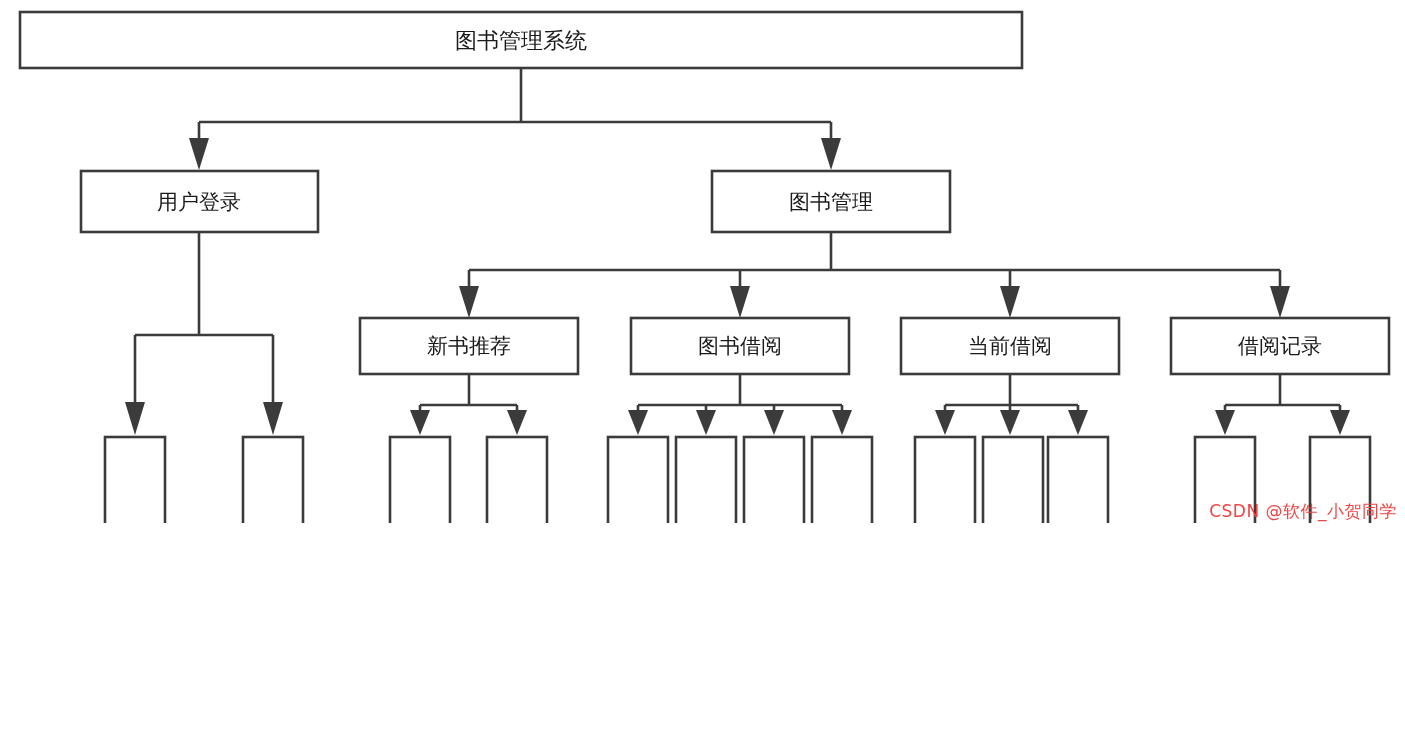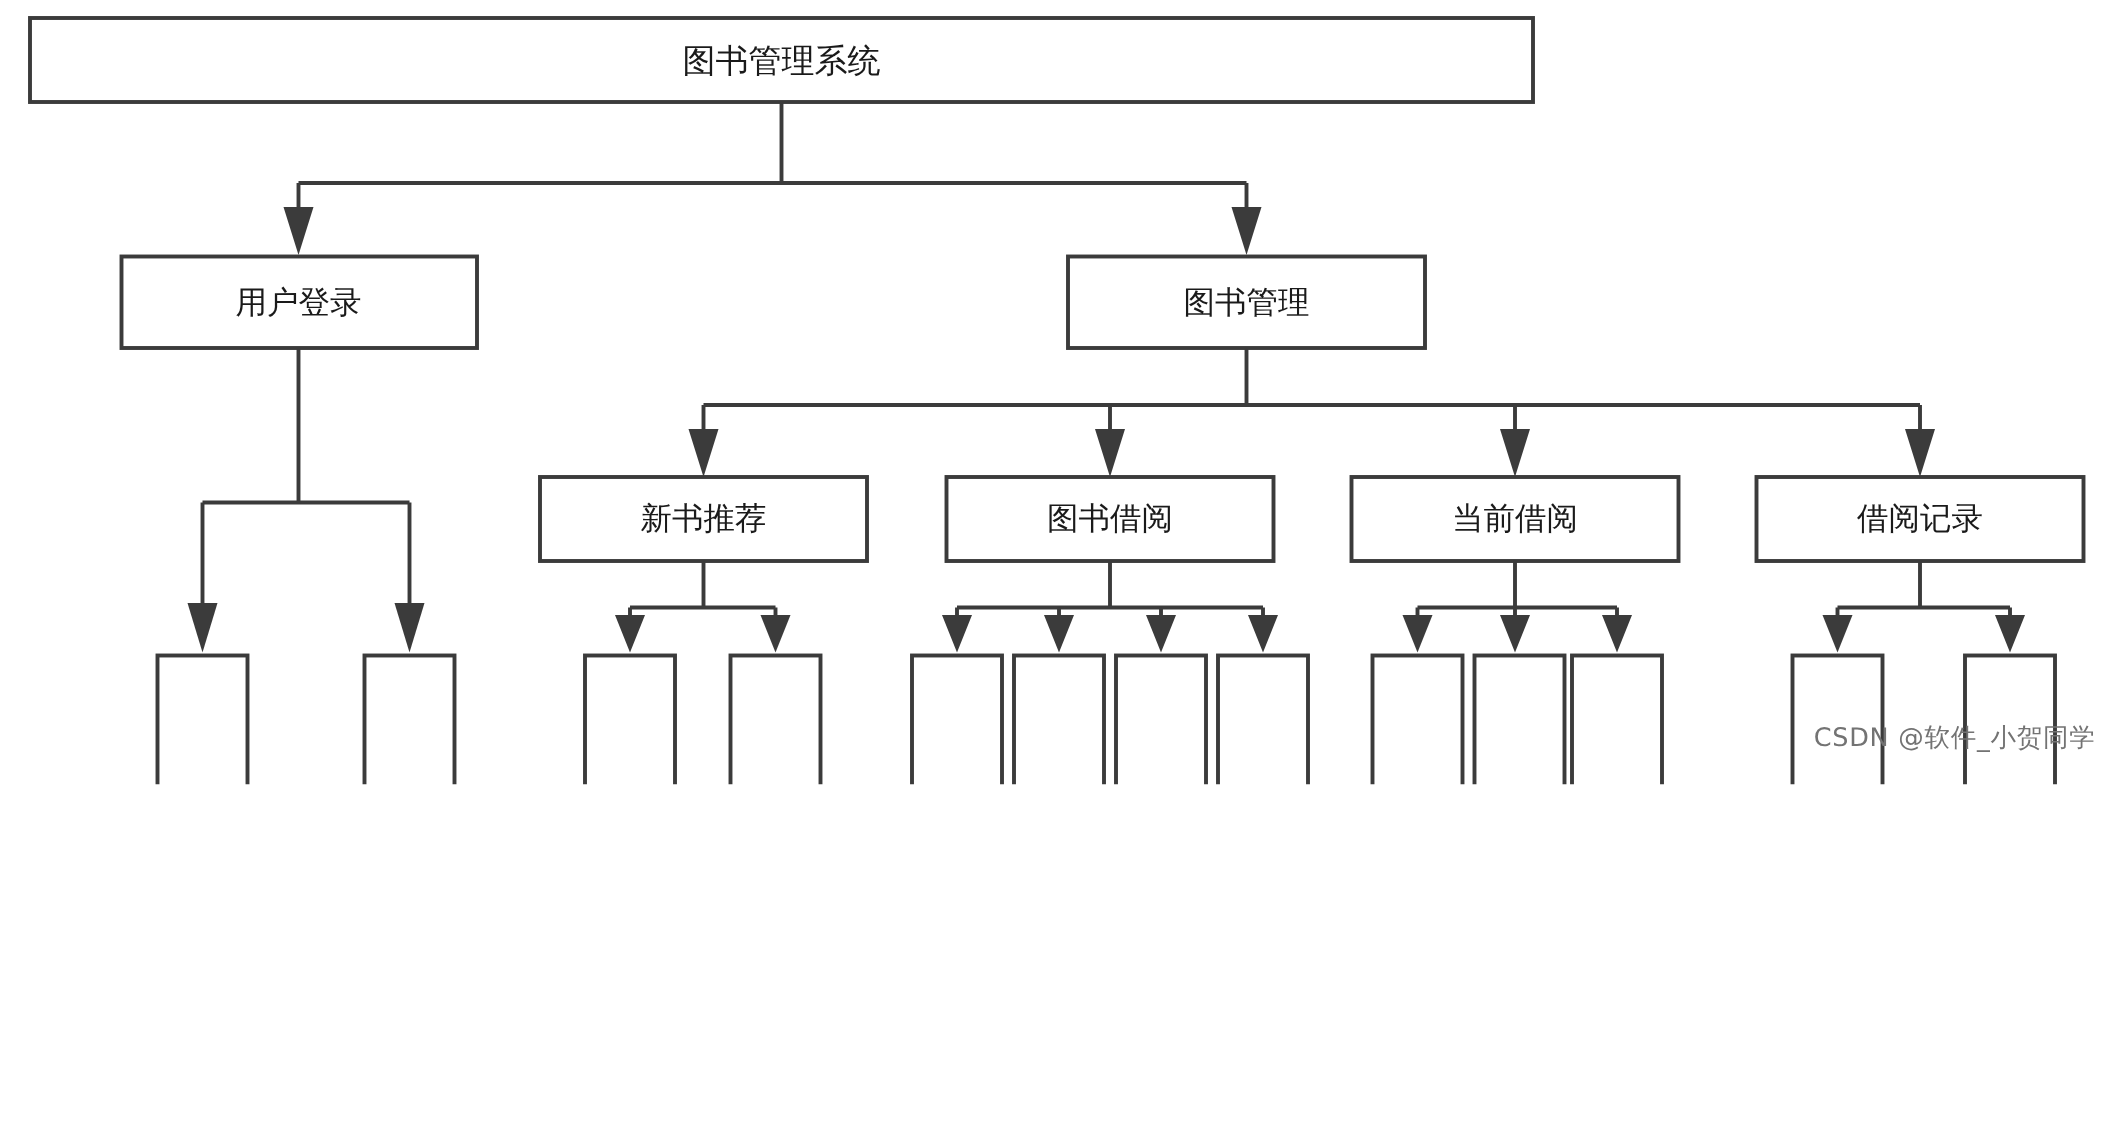--- a/index.html
+++ b/index.html
@@ -81,24 +81,24 @@
     color: #1a1a1a;
     white-space: nowrap;
     text-align: center;
     display: flex;
     align-items: center;
     justify-content: center;
   }
   .watermark {
     position: absolute;
     right: 8px;
-    bottom: 20px;
+    bottom: 0;
     font-family: "DejaVu Sans", "Liberation Sans", sans-serif;
     font-size: 17px;
-    color: #737373;
+    color: #ef4444;
     letter-spacing: 0.5px;
     white-space: nowrap;
     pointer-events: none;
     text-align: center;
   }
 </style>
 </head>
 <body>
 
 <div id="diagram-root">

